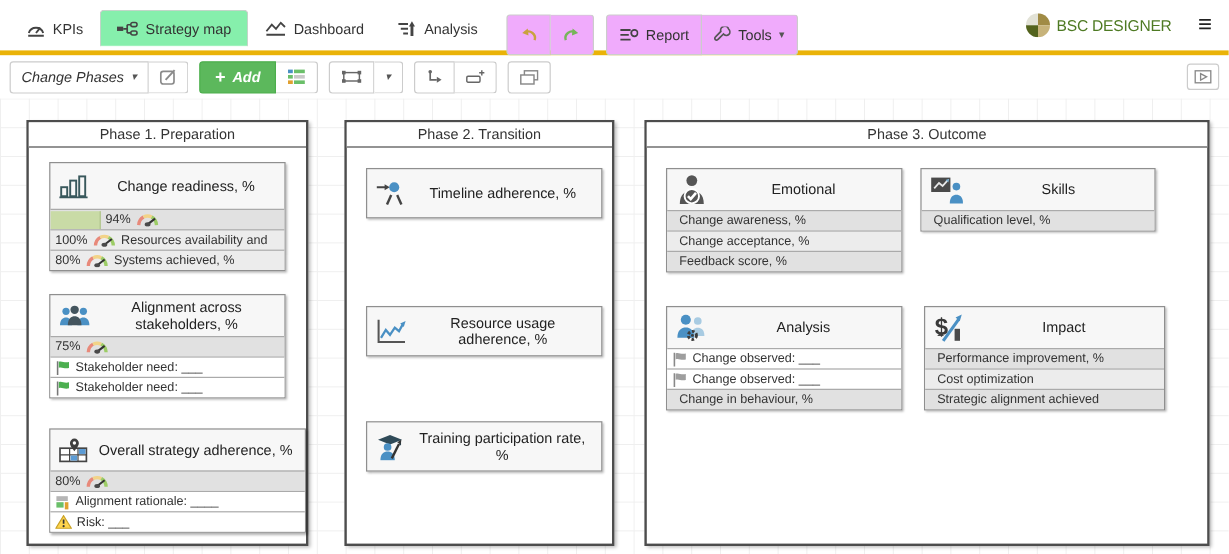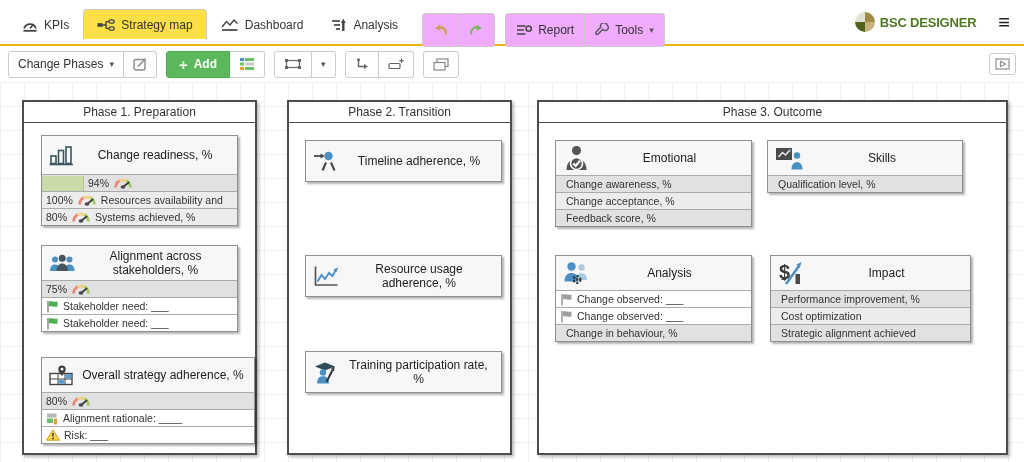--- a/index.html
+++ b/index.html
@@ -1,42 +1,42 @@
 <!DOCTYPE html>
 <html><head>
 <meta charset="utf-8">
 <style>
   * { margin:0; padding:0; box-sizing:border-box; }
   html,body { width:1024px; height:462px; overflow:hidden; background:#fff;
     font-family:"Liberation Sans", sans-serif; color:#333; }
 
   
-  #topnav { height:46px; border-bottom:2px solid #eab308; background:#fff;
+  #topnav { height:46px; border-bottom:4px solid #eab308; background:#fff;
     display:flex; align-items:center; padding:0 8px; position:relative; z-index:5; }
   #tabs { display:flex; align-items:flex-end; height:34px; }
   .tab { height:31px; margin-top:3px; display:flex; align-items:center; gap:6px;
     padding:0 13px; font-size:12px; border:1px solid transparent;
     border-radius:4px 4px 0 0; margin-bottom:-1px; cursor:default; white-space:nowrap; }
-  .tab.active { background:#fde047; border-color:#ccc #ccc #fff; }
+  .tab.active { background:#86efac; border-color:#ccc #ccc #fff; }
   .nbtn { height:27px; border:1px solid #ccc; background:#f0abfc; border-radius:3px;
     display:flex; align-items:center; padding:16px 10px; font-size:12px; gap:6px; white-space:nowrap;margin-top:16px; }
   .btn-group { display:flex; margin-left:10px; }
   .btn-group .nbtn { border-radius:0; border-left-width:0; }
   .btn-group .nbtn:first-child { border-radius:3px 0 0 3px; border-left-width:1px; }
   .btn-group .nbtn:last-child { border-radius:0 3px 3px 0; }
   #nav-spacer { flex:1; }
   #brand { display:flex; align-items:center; gap:5px; margin-right:16px; }
-  #brand-text { font-weight:bold; font-size:13px; color:#4e7a23; letter-spacing:-0.2px; }
+  #brand-text { font-weight:normal; font-size:13px; color:#4e7a23; letter-spacing:-0.2px; }
   #hamburger { font-size:20px; font-weight:bold; color:#222; padding:0 6px; cursor:default; }
 
   
   #toolbar { height:36px; display:flex; align-items:center; padding:0 8px; gap:9px;
     background:#fff; position:relative; z-index:4; }
   .tbtn { height:27px; border:1px solid #ccc; background:#fff; border-radius:3px;
-    display:flex; align-items:center; padding:0 9px; font-size:12px; gap:6px; white-space:nowrap; }
+    display:flex; align-items:center; padding:0 9px; font-size:12px; gap:6px; white-space:nowrap;font-style:italic; }
   .tgroup { display:flex; }
   .tgroup .tbtn { border-radius:0; border-left-width:0; }
   .tgroup .tbtn:first-child { border-radius:3px 0 0 3px; border-left-width:1px; }
   .tgroup .tbtn:last-child { border-radius:0 3px 3px 0; }
   .tbtn.add { background:#5cb85c; border-color:#4cae4c; color:#fff; font-weight:bold; padding:0 12px; }
   .tbtn.add .plus { font-size:15px; font-weight:bold; }
   .caret { font-size:9px; color:#555; }
   #toolbar-spacer { flex:1; }
   .tbtn.small { padding:0 5px; height:22px; }
 

